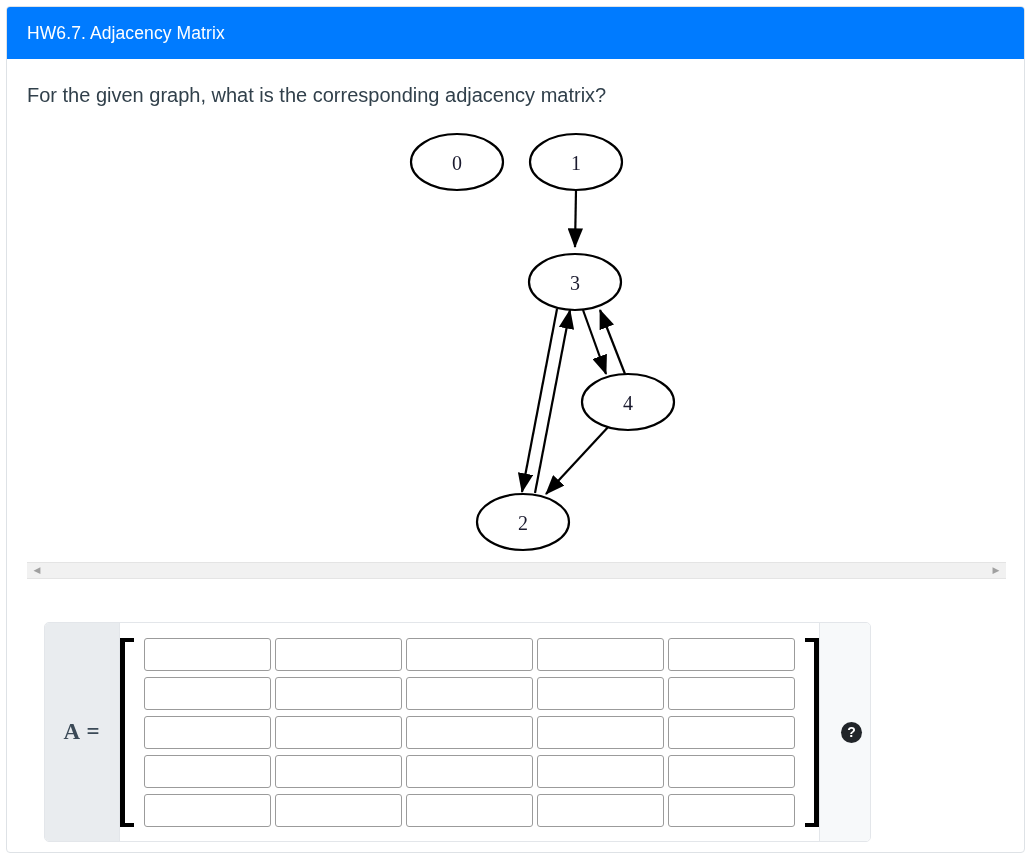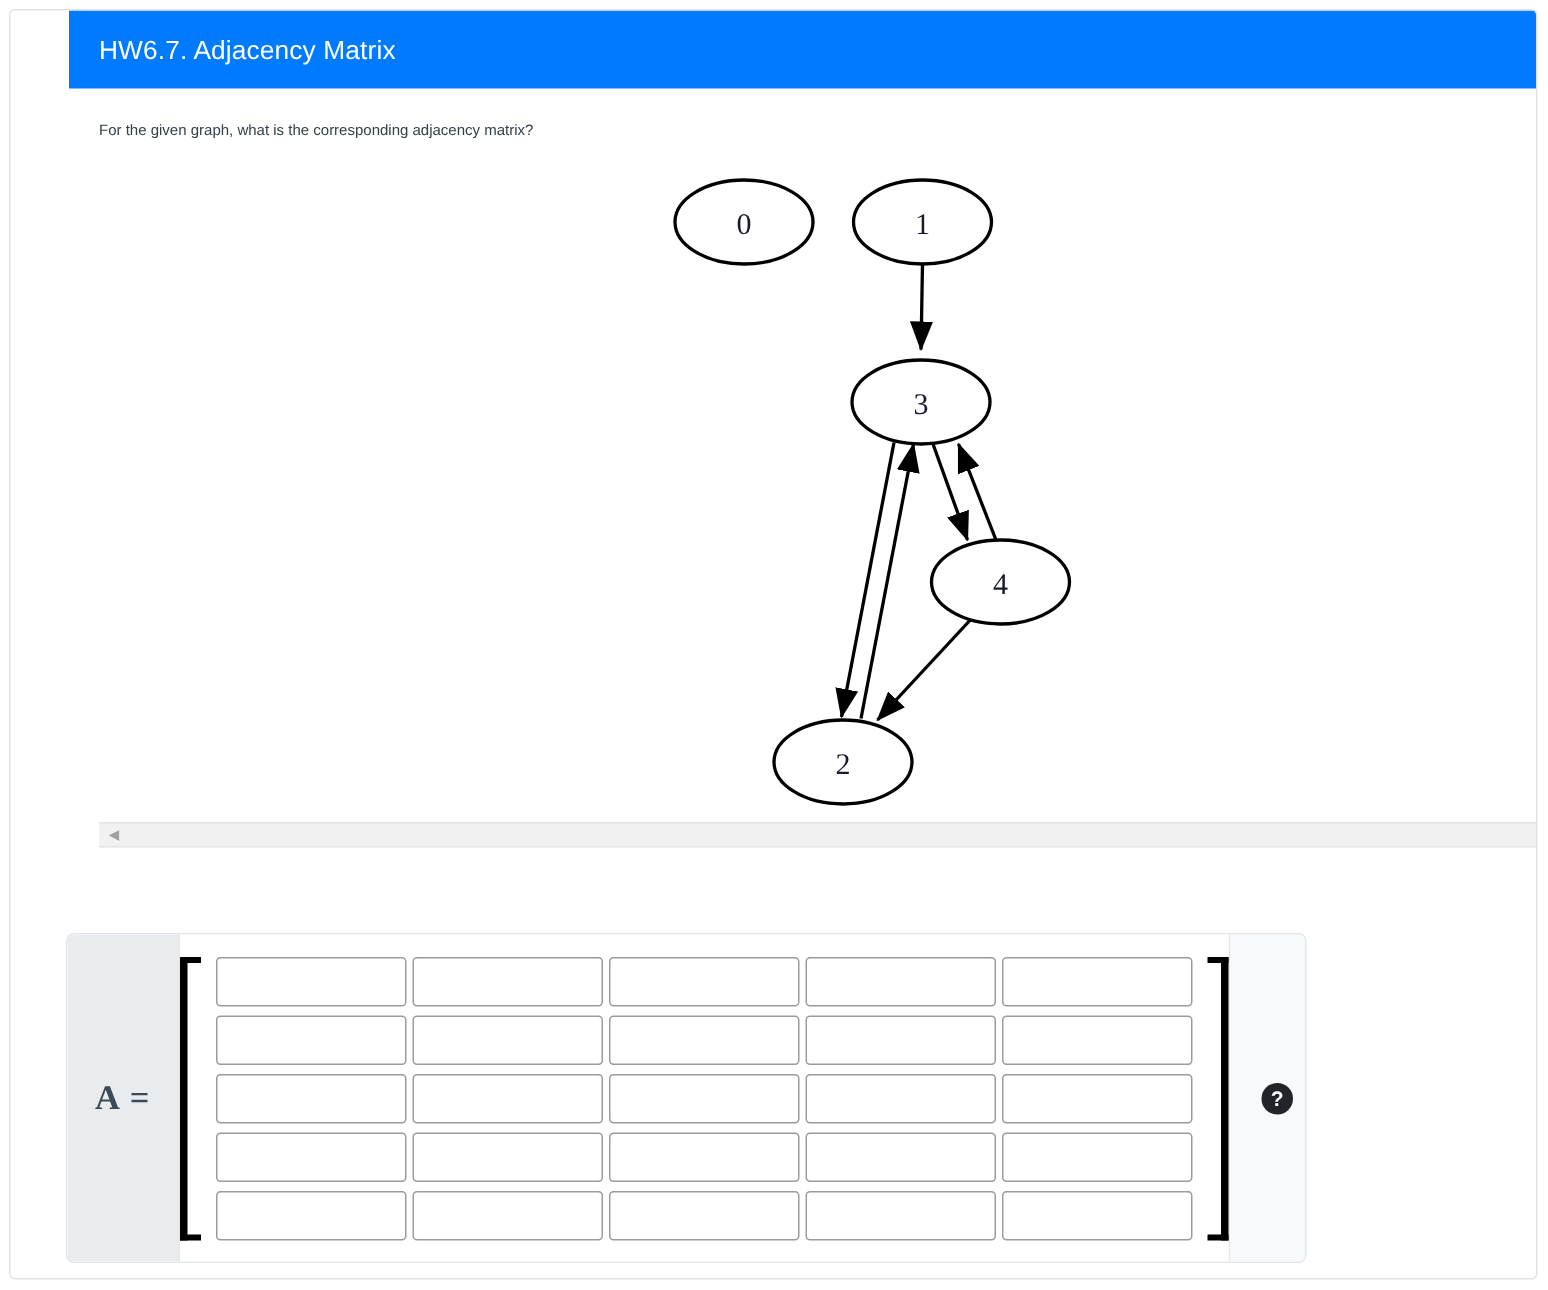--- a/index.html
+++ b/index.html
@@ -19,21 +19,20 @@
     position: absolute;
     left: 6px;
     top: 6px;
     width: 1019px;
     height: 847px;
     background: #ffffff;
     border: 1px solid #dee2e6;
     border-radius: 4px;
     box-sizing: border-box;
     overflow: hidden;
-    padding-left: 39px;
   }
 
   .card-header {
     height: 52px;
     background: #007bff;
     display: flex;
     align-items: center;
     padding: 0 20px;
     box-sizing: border-box;
   }
@@ -43,21 +42,21 @@
     font-weight: 400;
     letter-spacing: 0.1px;
   }
 
   .card-body {
     position: relative;
     padding: 22px 20px 0 20px;
   }
 
   .question-text {
-    font-size: 10px;
+    font-size: 20px;
     color: #31404b;
     line-height: 1.4;
     margin: 0 0 8px 0;
   }
 
   
   .graph-scroll-wrap {
     position: relative;
     margin-top: 6px;
   }

